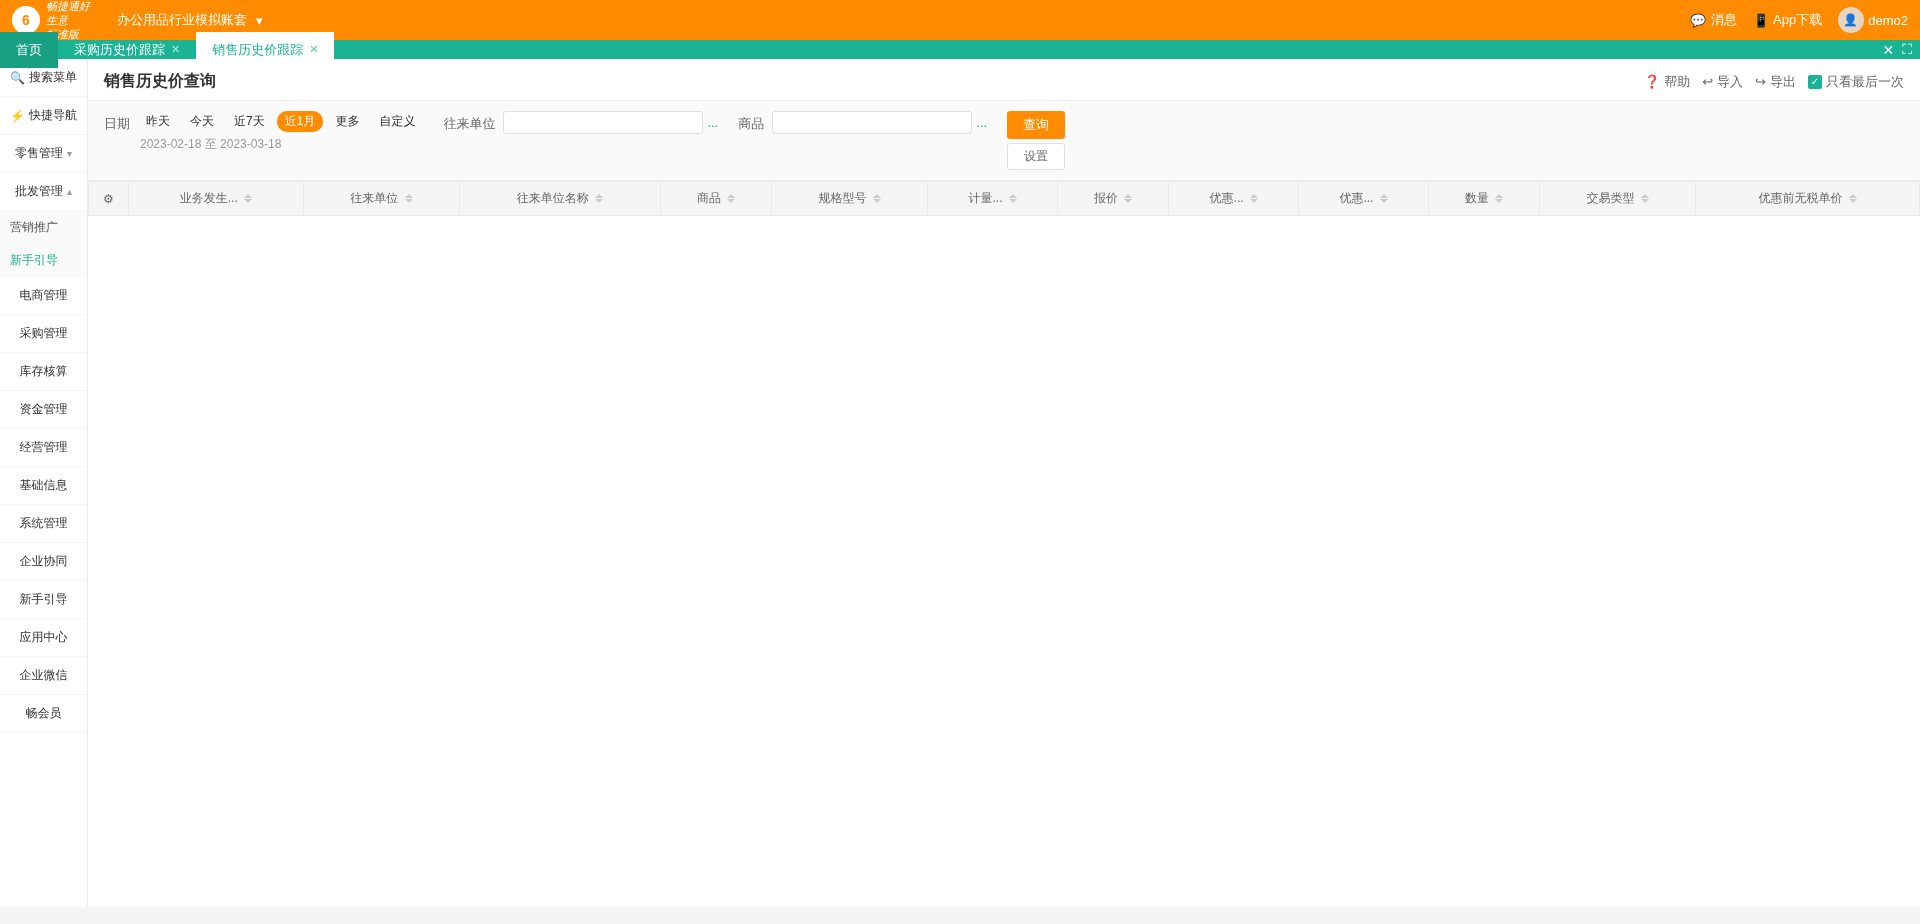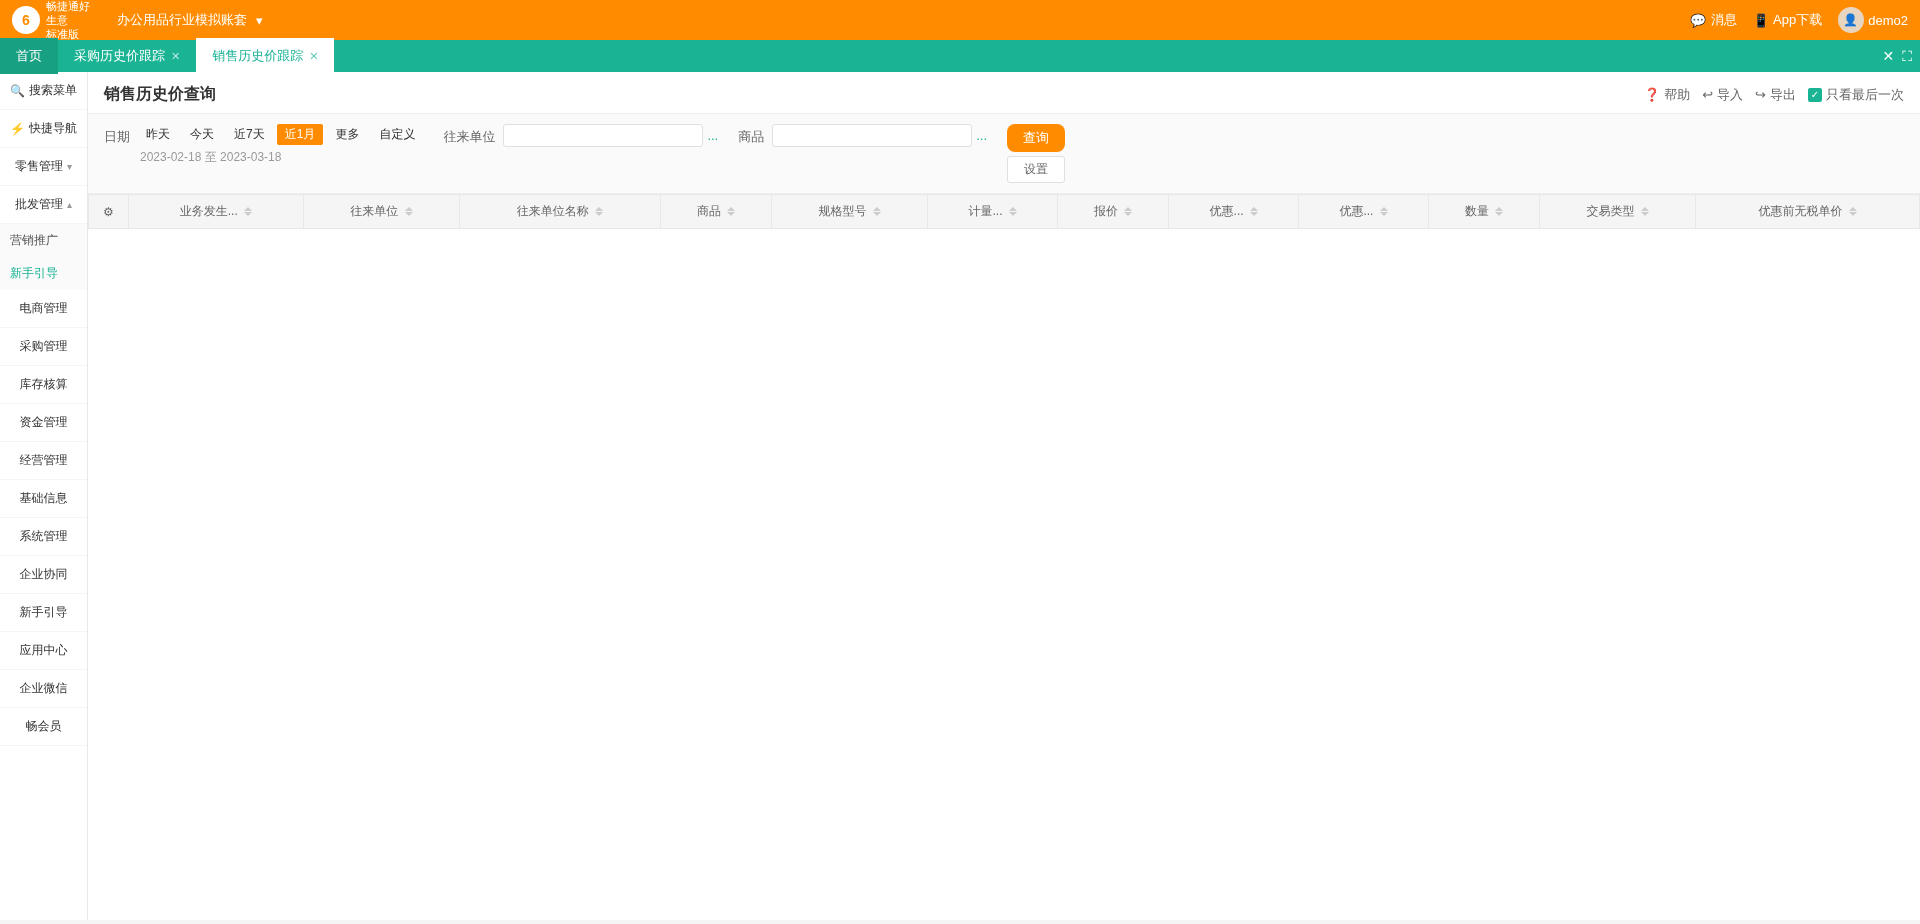--- a/index.html
+++ b/index.html
@@ -30,20 +30,21 @@
       justify-content: center;
       font-size: 14px;
       color: #ff8c00;
       font-weight: bold;
       flex-shrink: 0;
     }
     .logo-text {
       font-size: 11px;
       color: white;
       line-height: 1.3;
+      font-style: italic;
     }
     .app-selector {
       display: flex;
       align-items: center;
       gap: 9px;
       color: white;
       font-size: 13px;
       margin-left: 20px;
       cursor: pointer;
     }
@@ -68,21 +69,21 @@
       background: #e8d5c0;
       display: flex;
       align-items: center;
       justify-content: center;
       font-size: 12px;
       color: #a0522d;
     }
 
     
     .tab-bar {
-      height: 32px;
+      height: 19px;
       background: #1ab394;
       display: flex;
       align-items: center;
       padding: 0 0;
       position: relative;
     }
     .tab-item {
       height: 36px;
       display: flex;
       align-items: center;
@@ -250,21 +251,21 @@
     .date-tab {
       padding: 2px 8px;
       font-size: 12px;
       color: #333;
       cursor: pointer;
       border-radius: 3px;
     }
     .date-tab.active {
       background: #ff8c00;
       color: white;
-      border-radius: 2px;
+      border-radius: 10px;
     }
     .date-range {
       font-size: 12px;
       color: #999;
       padding-left: 2px;
     }
     .filter-input {
       display: flex;
       align-items: center;
       gap: 4px;
@@ -280,21 +281,21 @@
     }
     .dots-btn {
       color: #1ab394;
       cursor: pointer;
       font-size: 13px;
     }
     .query-btn {
       background: #ff8c00;
       color: white;
       border: none;
-      border-radius: 8px;
+      border-radius: 3px;
       padding: 5px 16px;
       font-size: 13px;
       cursor: pointer;
     }
     .settings-btn {
       background: white;
       color: #666;
       border: 1px solid #e0e0e0;
       border-radius: 3px;
       padding: 4px 12px;

